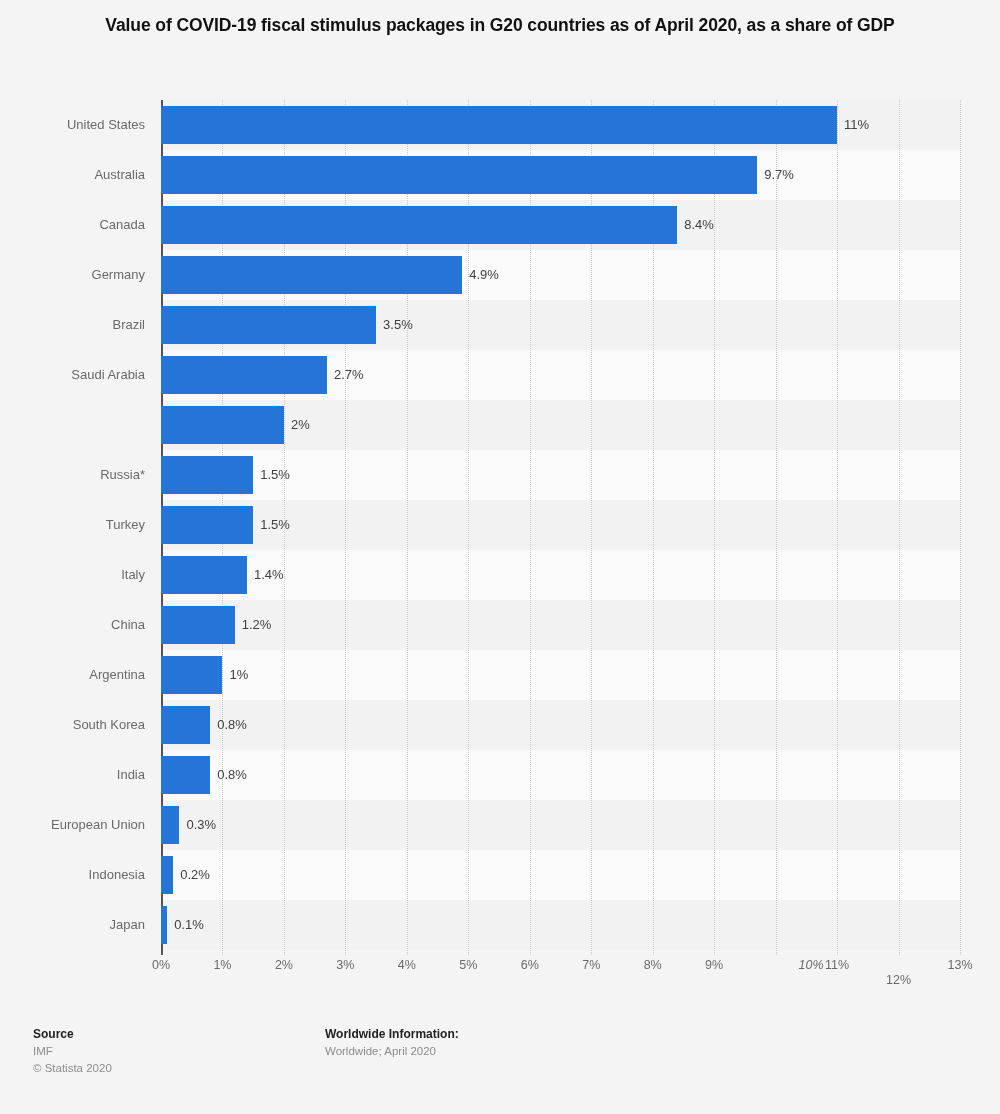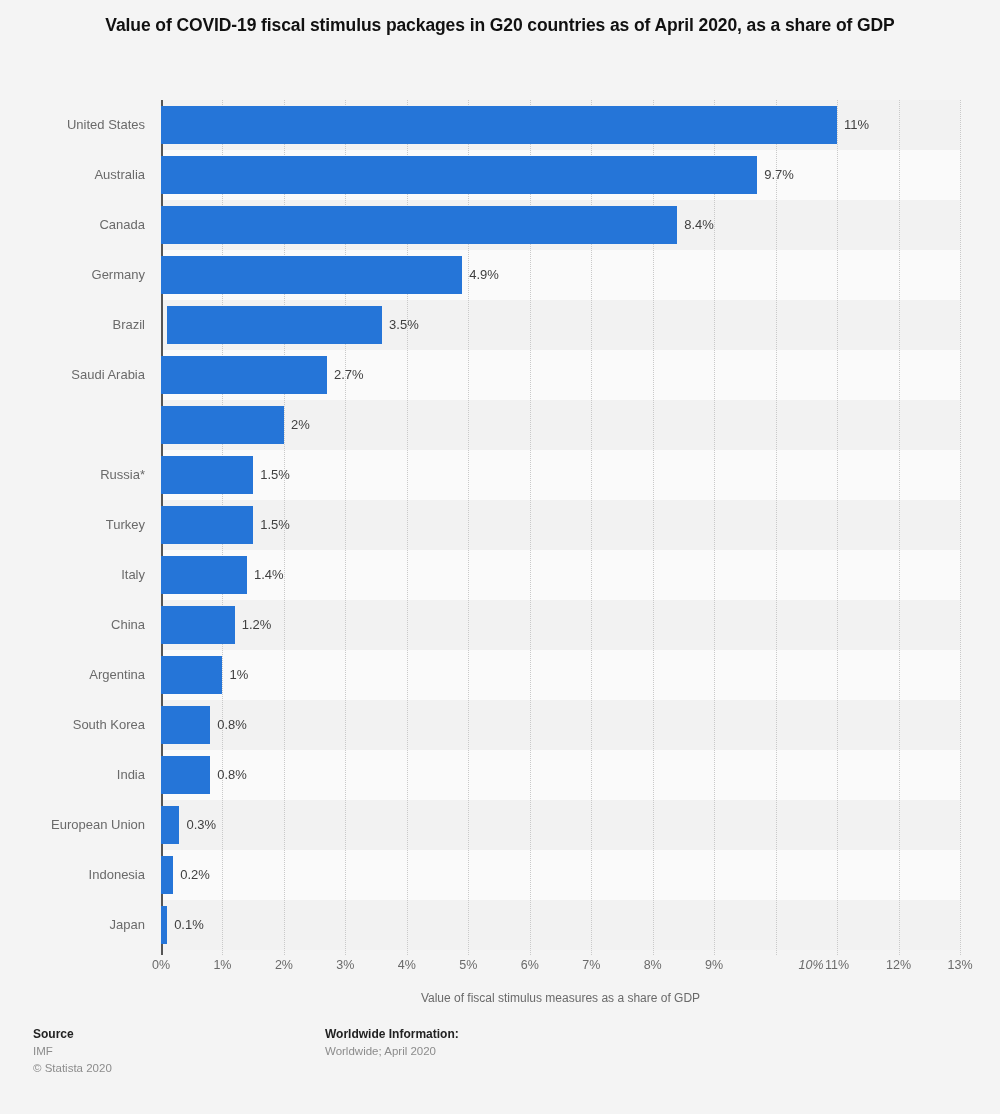--- a/index.html
+++ b/index.html
@@ -243,21 +243,21 @@
             <div class="bar-label" style="left: 603.177px;">9.7%</div>
           </div>
           <div class="bar-row" style="top: 100px;">
             <div class="bar" title="Canada: 8.4%" style="width: 516.277px; background: rgb(37, 117, 216);"></div>
             <div class="bar-label" style="left: 523.277px;">8.4%</div>
           </div>
           <div class="bar-row" style="top: 150px;">
             <div class="bar" title="Germany: 4.9%" style="width: 301.162px; background: rgb(37, 117, 216);"></div>
             <div class="bar-label" style="left: 308.162px;">4.9%</div>
           </div>
-          <div class="bar-row" style="top: 200px; margin-left: 6px;">
+          <div class="bar-row" style="top: 200px;">
             <div class="bar" title="Brazil: 3.5%" style="width: 215.115px; background: rgb(37, 117, 216);"></div>
             <div class="bar-label" style="left: 222.115px;">3.5%</div>
           </div>
           <div class="bar-row" style="top: 250px;">
             <div class="bar" title="Saudi Arabia: 2.7%" style="width: 165.946px; background: rgb(37, 117, 216);"></div>
             <div class="bar-label" style="left: 172.946px;">2.7%</div>
           </div>
           <div class="bar-row" style="top: 300px;">
             <div class="bar" title="France: 2%" style="width: 122.923px; background: rgb(37, 117, 216);"></div>
             <div class="bar-label" style="left: 129.923px;">2%</div>
@@ -330,25 +330,24 @@
         <div class="x-tick" style="left: 122.923px;">2%</div>
         <div class="x-tick" style="left: 184.385px;">3%</div>
         <div class="x-tick" style="left: 245.846px;">4%</div>
         <div class="x-tick" style="left: 307.308px;">5%</div>
         <div class="x-tick" style="left: 368.769px;">6%</div>
         <div class="x-tick" style="left: 430.231px;">7%</div>
         <div class="x-tick" style="left: 491.692px;">8%</div>
         <div class="x-tick" style="left: 553.154px;">9%</div>
         <div class="x-tick" style="left: 650px; font-style: italic;">10%</div>
         <div class="x-tick" style="left: 676.077px;">11%</div>
-        <div class="x-tick" style="left: 737.538px;">12%</div>
+        <div class="x-tick" style="left: 737.538px; margin-top: 15px;">12%</div>
         <div class="x-tick" style="left: 799px;">13%</div>
       </div>
 
-    <div class="x-axis-title">Value of fiscal stimulus measures as a share of GDP</div>
   </div>
 
   <div class="footer">
     <div class="footer-col source">
       <div class="footer-head">Source</div>
       <div class="footer-line">IMF</div>
       <div class="footer-line">© Statista 2020</div>
     </div>
     <div class="footer-col additional">
       <div class="footer-head">Worldwide Information:</div>

